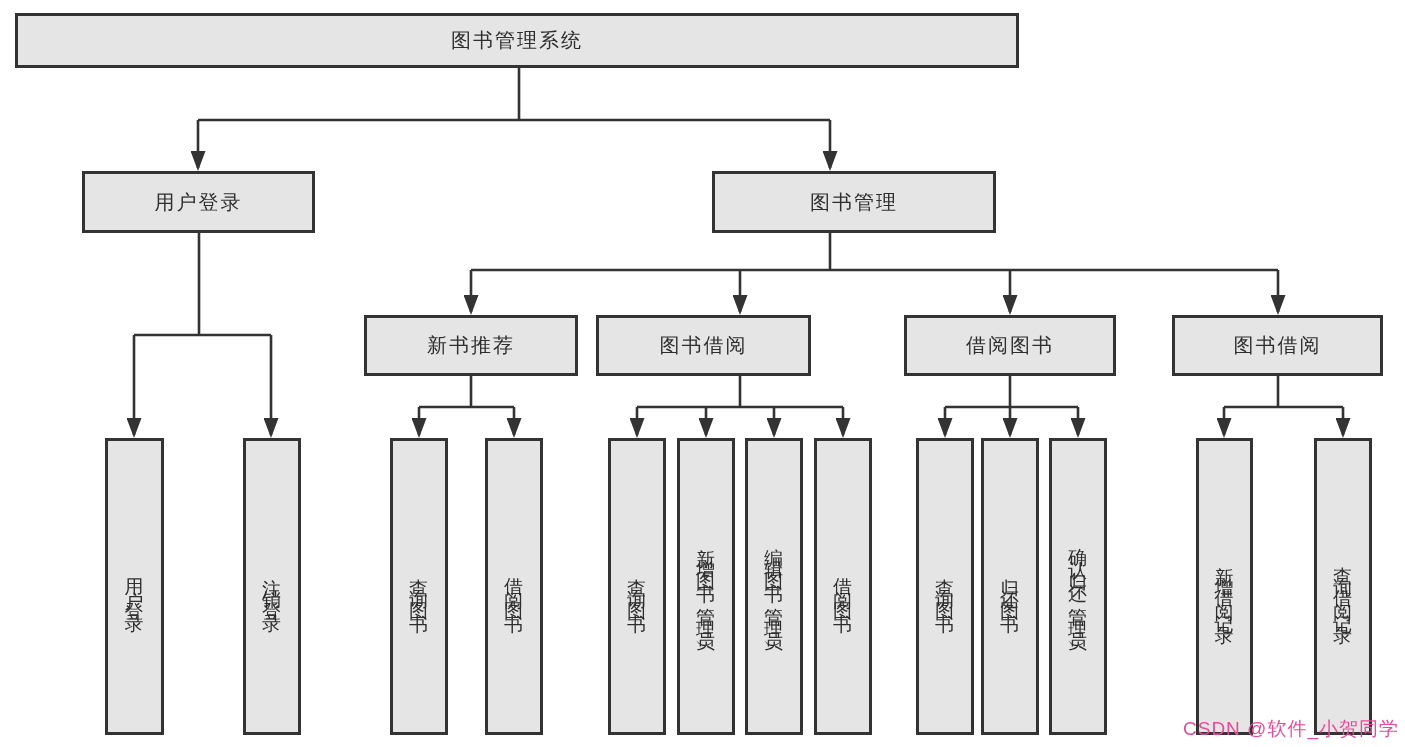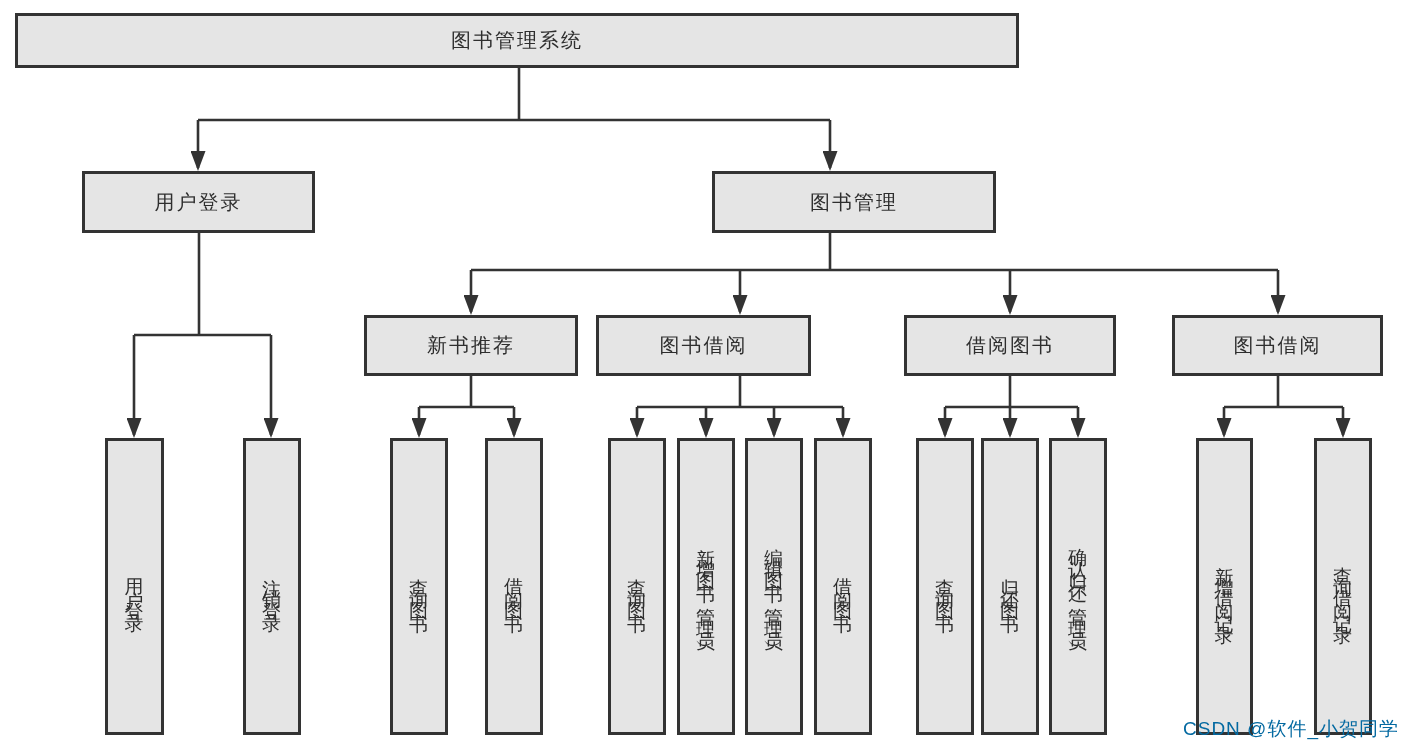--- a/index.html
+++ b/index.html
@@ -49,21 +49,21 @@
     color: #2e2e2e;
     line-height: 1;
   }
   #watermark {
     position: absolute;
     left: 1183px;
     top: 716px;
     z-index: 3;
     font-size: 19px;
     letter-spacing: 1px;
-    color: #0369a1;
+    color: #ec4899;
     white-space: nowrap;
   }
 </style>
 </head>
 <body>
 
 <div id="stage">
 
   <svg id="wires" width="1405" height="747" viewBox="0 0 1405 747">
     <defs>

